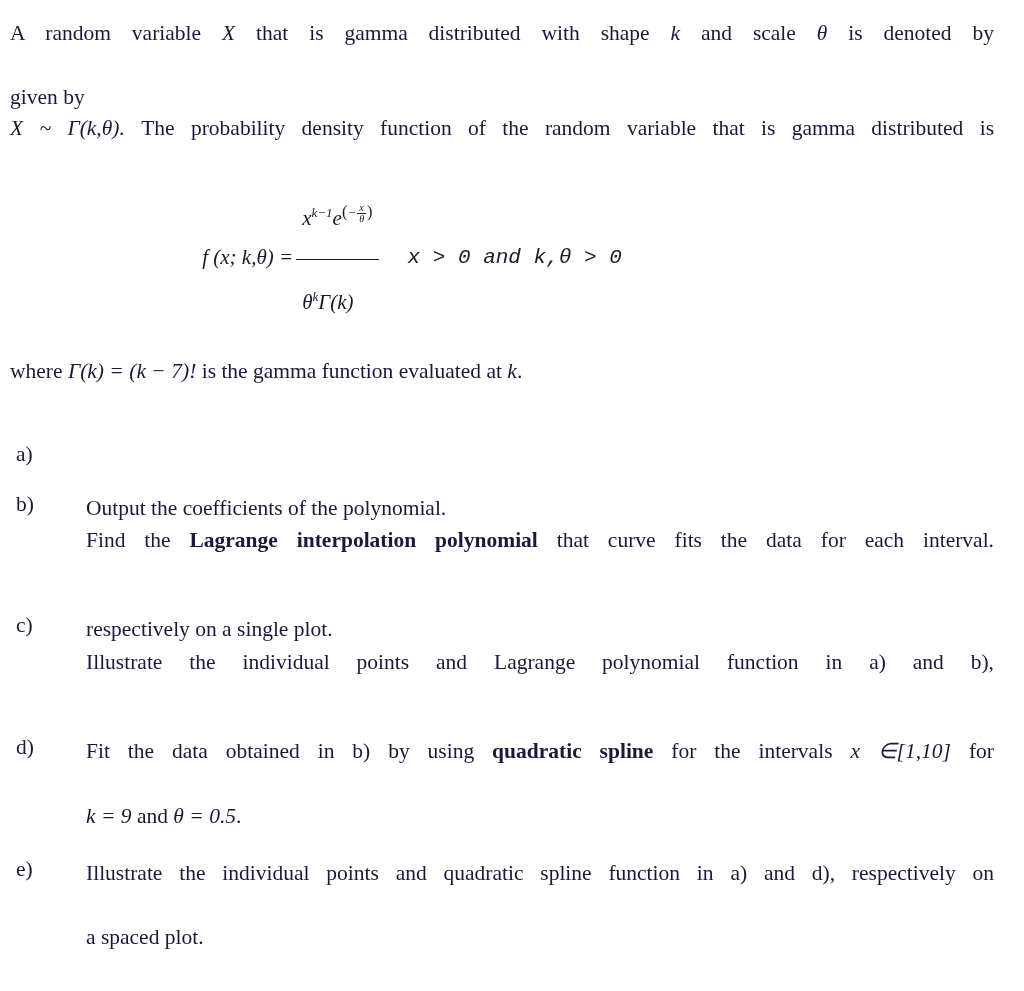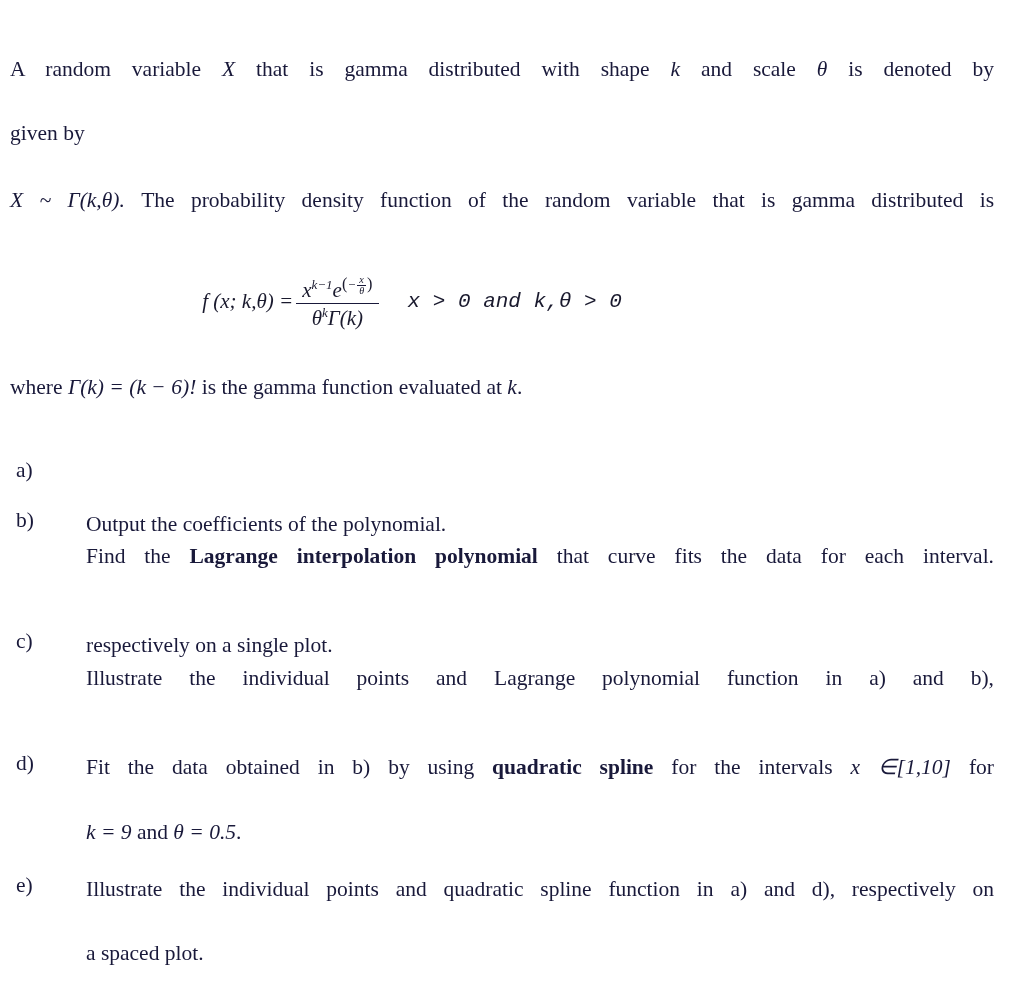--- a/index.html
+++ b/index.html
@@ -27,21 +27,20 @@
     text-align: justify;
     text-justify: inter-word;
     color: #19193a;
     margin: 0;
   }
   .intro .ln {
     display: block;
   }
   .intro .ln.just {
     text-align: justify;
-    margin-top: 36px;
   }
   .intro .ln.just::after {
     content: "";
     display: inline-block;
     width: 100%;
   }
   i.m, em.m {
     font-family: "Liberation Serif", serif;
     font-style: italic;
   }
@@ -62,23 +61,24 @@
     font-size: 21px;
     line-height: 1;
   }
   .eq .lhs {
     font-style: italic;
     white-space: nowrap;
   }
   .frac {
     display: inline-flex;
     flex-direction: column;
-    align-items: center;
+    align-items: flex-start;
     vertical-align: middle;
     margin: 0 3px;
+    gap: 28px;
   }
   .frac .num {
     padding: 0 6px 2px 6px;
     font-style: italic;
     white-space: nowrap;
   }
   .frac .bar {
     width: 100%;
     height: 1px;
     background: #19193a;
@@ -184,21 +184,21 @@
                   <span class="tden">θ</span>
                 </span><span class="paren-big">)</span></sup></span>
           <span class="bar"></span>
           <span class="den"><i class="m">θ</i><sup class="s">k</sup><span>Γ(k)</span></span>
         </span>
         <span class="cond"><em>x &gt; 0 and k,θ &gt; 0</em></span>
       </span>
     </span>
   </div>
 
-  <div class="whereline"><span>where </span><i class="m">Γ(k) = (k − 6)!</i><span> is the gamma function evaluated at </span><i class="m">k</i><span>.</span></div>
+  <div class="whereline"><span>where </span><i class="m">Γ(k) = (k − 7)!</i><span> is the gamma function evaluated at </span><i class="m">k</i><span>.</span></div>
 
   <div class="items">
 
     <div class="item">
       <div class="lbl">a)</div>
       <div class="body">
       </div>
     </div>
 
     <div class="item">

